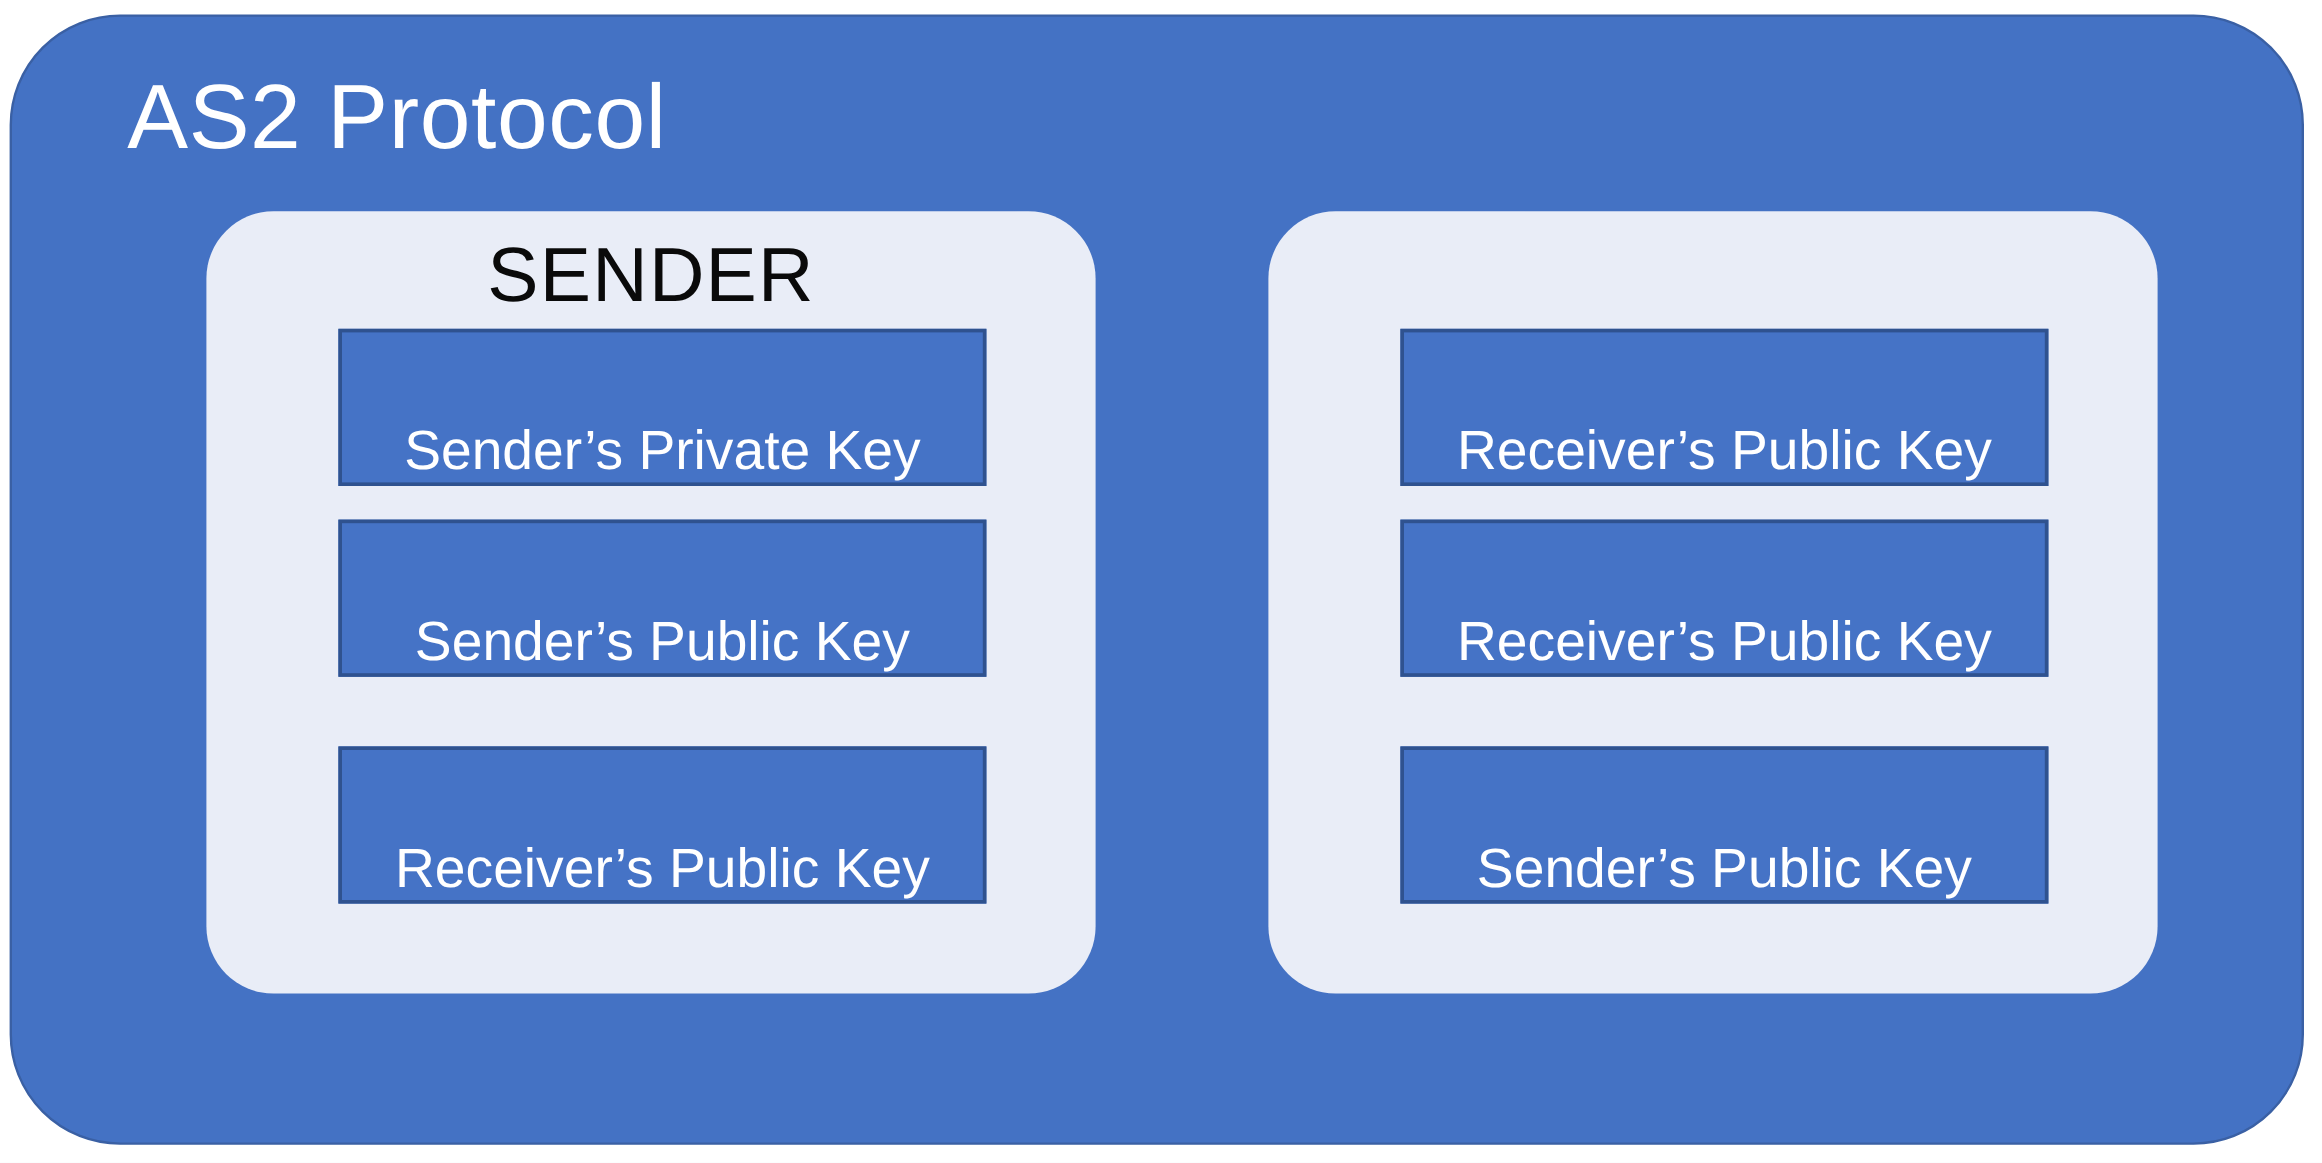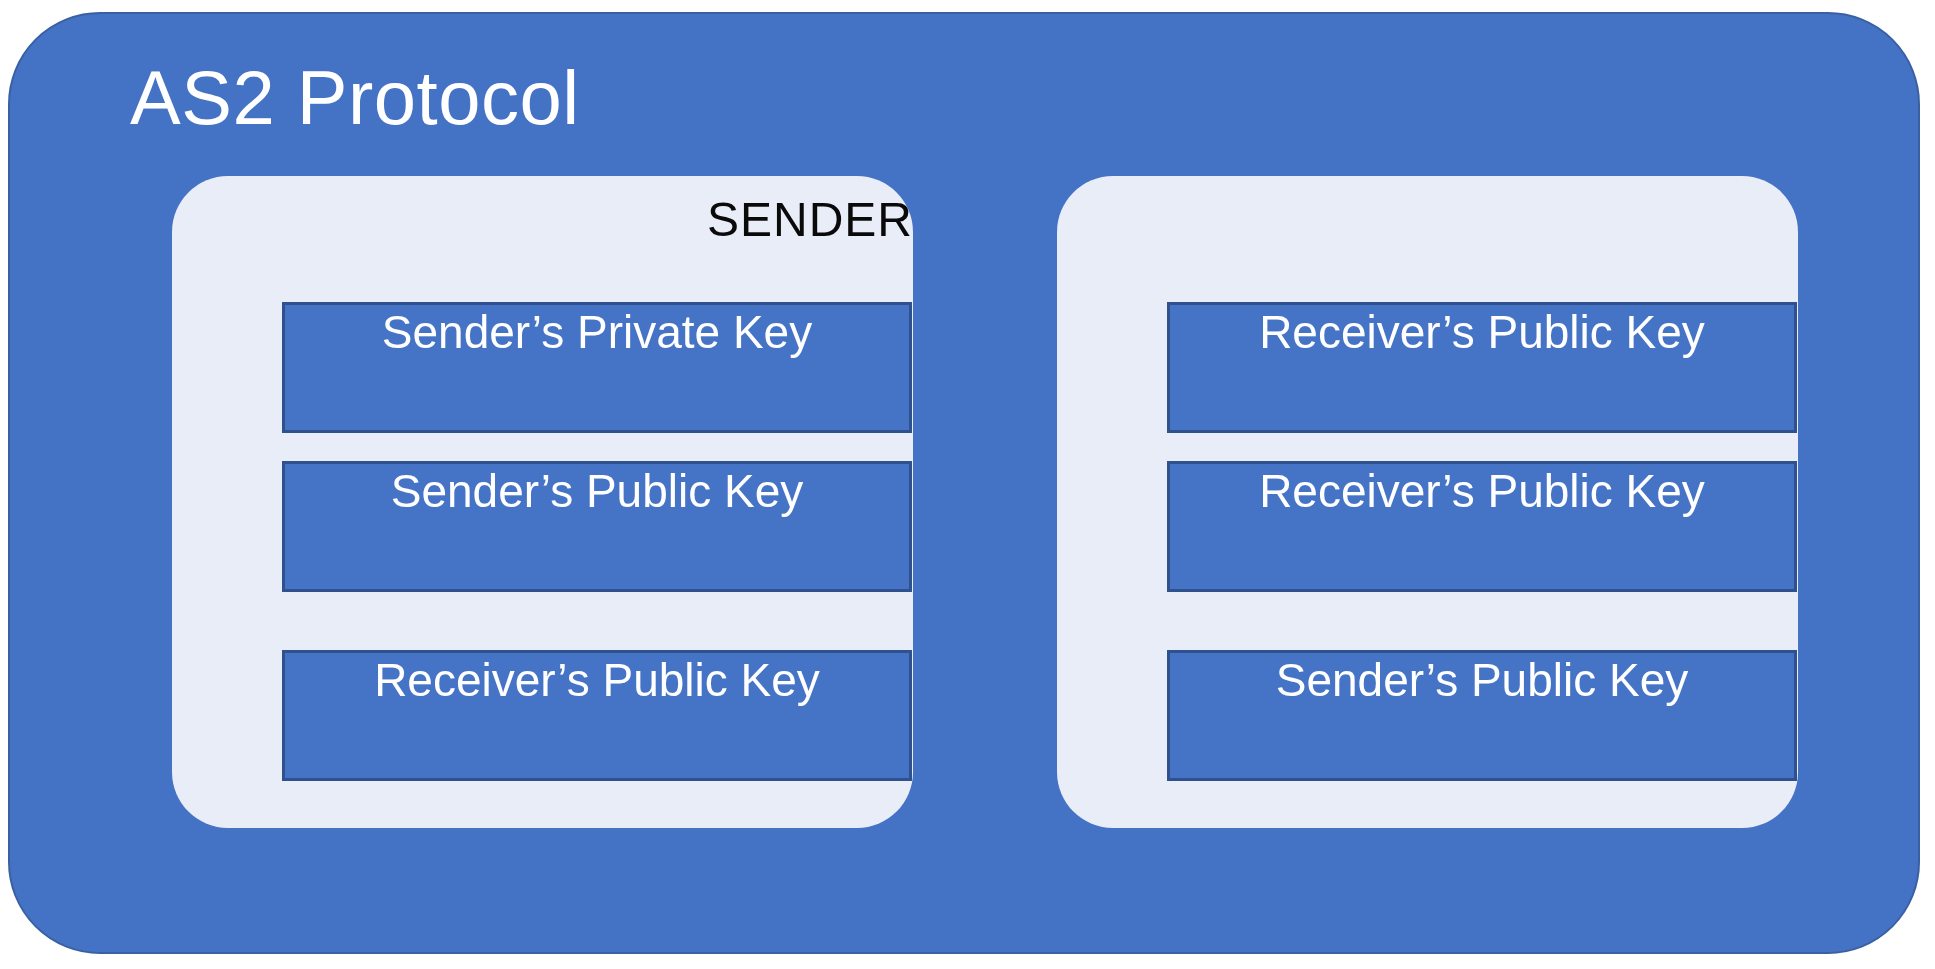--- a/index.html
+++ b/index.html
@@ -40,59 +40,58 @@
 
   .big-label {
     position: absolute;
     color: var(--label-white);
     font-size: 76px;
     line-height: 1.15;
     white-space: nowrap;
     letter-spacing: 0.5px;
   }
 
-  .as2-title { left: 120px; top: 40px; }
+  .as2-title { left: 96px; top: 40px; }
 
   .mdn-label { left: 84px; top: 838px; }
 
   .panel {
     position: absolute;
     top: 162px;
     width: 741px;
     height: 652px;
     background: var(--panel-light);
     border-radius: 56px;
   }
 
   .panel-sender   { left: 162px; }
   .panel-receiver { left: 1047px; }
 
   .panel-title {
     position: absolute;
     top: 16px;
     left: 0;
     width: 100%;
-    text-align: right;
-    font-size: 48px;
+    text-align: center;
+    font-size: 64px;
     font-weight: 400;
     color: var(--panel-title-color);
     letter-spacing: 1px;
   }
 
   .key-box {
     position: absolute;
     left: 110px;
-    width: 630px;
+    width: 540px;
     height: 131px;
     background: var(--box-blue);
     border: 3px solid var(--box-border);
     display: flex;
-    align-items: flex-start;
+    align-items: flex-end;
     justify-content: center;
-    margin-top: 28px;
   }
 
   .kb-0 { top: 98px; }
   .kb-1 { top: 257px; }
   .kb-2 { top: 446px; }
 
   .key-box .key-label {
     color: var(--label-white);
     font-size: 46px;
     white-space: nowrap;

